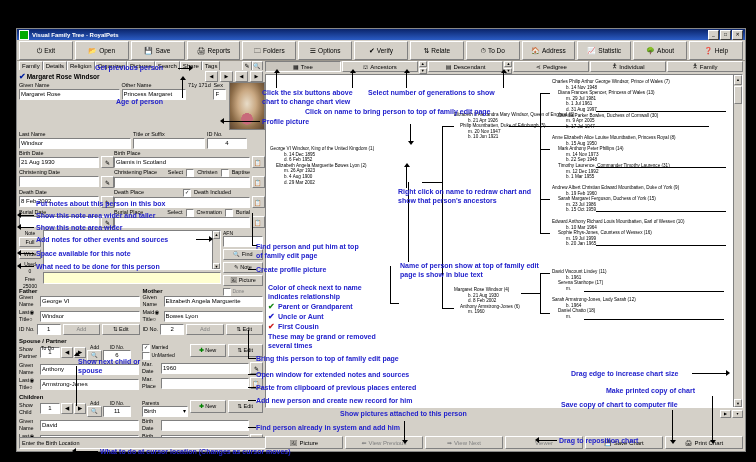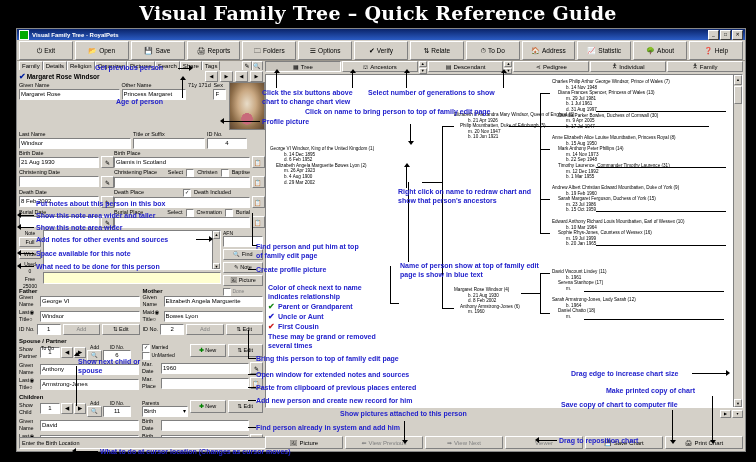--- a/index.html
+++ b/index.html
@@ -110,21 +110,20 @@
       radial-gradient(ellipse at 50% 45%, #e8dcc8 0%, #c9a882 38%, #8a6a46 70%, #5a4430 100%),
       linear-gradient(#6b5238,#3d2e20);
       background-size:100% 100%;}
   .green-plus{color:#008000;font-weight:bold;}
 </style>
 </head>
 <body>
 
 <div id="page">
 
-  <div class="guide-title">Visual Family Tree – Quick Reference Guide</div>
 
   <div id="app">
 
     <div class="titlebar">
       <span class="tb-icon"></span>
       <span class="tb-text">Visual Family Tree - RoyalPets</span>
       <span class="tb-btns">
         <span>_</span>
         <span>□</span>
         <span>✕</span>

